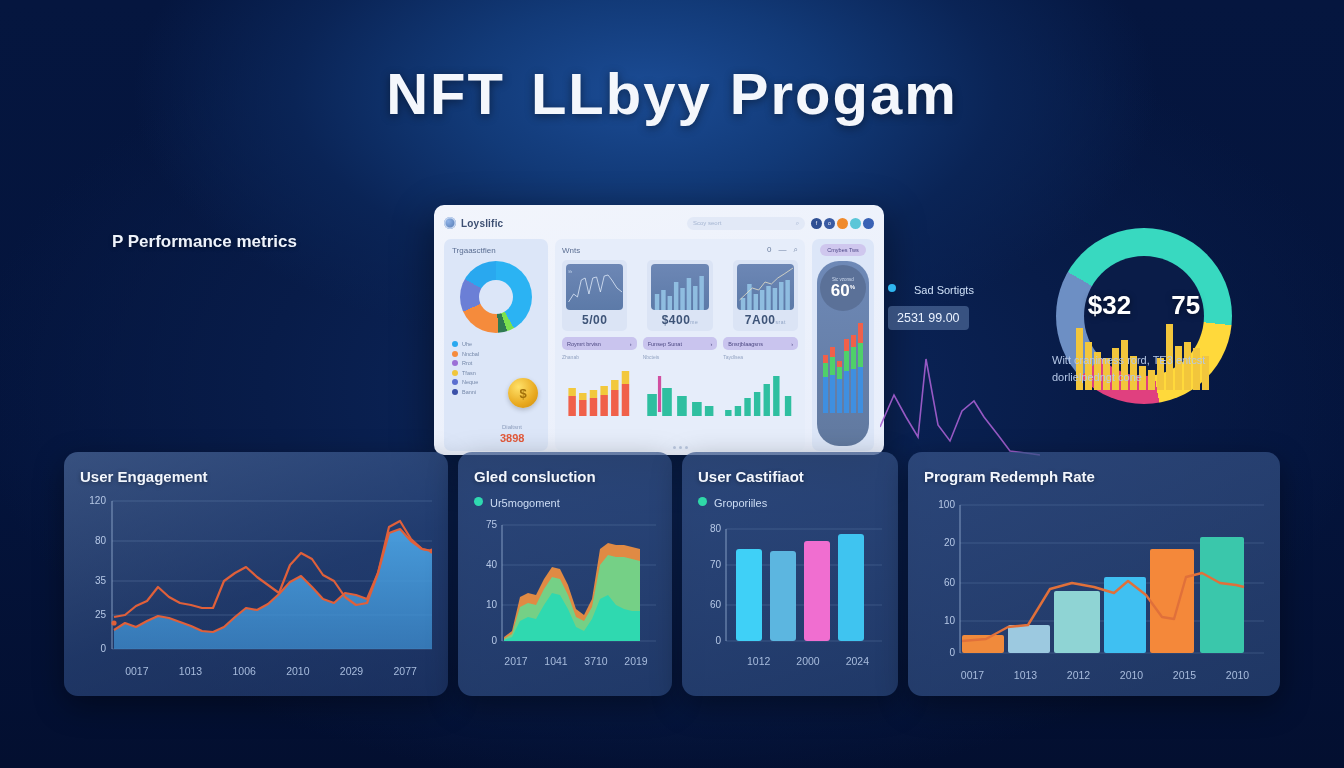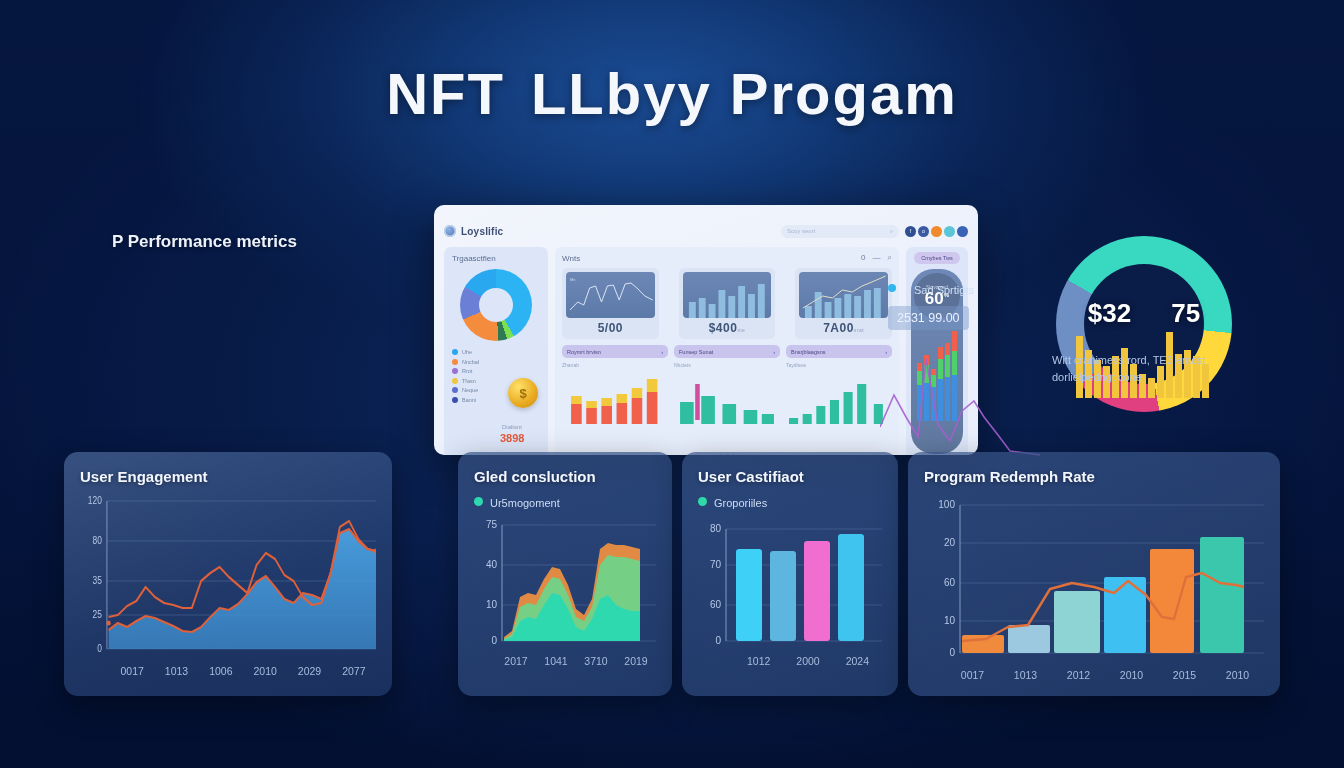--- a/index.html
+++ b/index.html
@@ -30,25 +30,25 @@
   #left-copy h2 {
     font-size: 17px; font-weight: bold; color: #eef3fb; margin-bottom: 28px;
     text-shadow: 0 1px 4px rgba(0,0,0,.4);
   }
   #left-copy p {
     font-size: 12.5px; line-height: 1.72; color: #b9c8e4;
     filter: blur(.22px);
   }
   
   #dash {
-    position: absolute; left: 434px; top: 205px; width: 544px; height: 250px;
+    position: absolute; left: 434px; top: 205px; width: 450px; height: 250px;
     background: linear-gradient(160deg, #f2f5fc 0%, #e8eefb 100%);
     border-radius: 10px;
     box-shadow: 0 12px 42px rgba(0,0,0,.45);
-    padding: 16px 10px;
+    padding: 8px 10px;
     overflow: hidden;
   }
   #dash-head { display: flex; align-items: center; height: 20px; }
   .logo-wrap { display: flex; align-items: center; gap: 5px; }
   .logo-mark {
     width: 12px; height: 12px; border-radius: 50%;
     background: radial-gradient(circle at 35% 35%, #8fb3e8, #4a6fa8);
     box-shadow: inset 0 0 0 1.5px #c5d6f0;
   }
   .logo-text { font-size: 10px; font-weight: bold; color: #3d4f72; letter-spacing: .2px; }
@@ -112,21 +112,21 @@
   .gauge-circle .gv sub { font-size: 6px; vertical-align: super; }
   .gauge-bars { margin-top: 6px; width: 44px; height: 96px; }
   
   #sad-group { position: absolute; left: 888px; top: 284px; }
   #sad-label { display: flex; gap: 18px; font-size: 11px; color: #cfe0f7; }
   #sad-label .d { width: 8px; height: 8px; border-radius: 50%; background: #2fb6f0; }
   #sad-chip { margin-top: 10px; background: rgba(122,152,200,.42); border-radius: 4px;
     padding: 5px 9px; font-size: 12.5px; color: #eaf2ff; display: inline-block; }
   #spark { position: absolute; left: 880px; top: 355px; width: 160px; height: 105px; }
   
-  #donut-wrap { position: absolute; left: 1056px; top: 236px; width: 176px; height: 176px; }
+  #donut-wrap { position: absolute; left: 1056px; top: 228px; width: 176px; height: 176px; }
   #donut {
     width: 176px; height: 176px; border-radius: 50%;
     background: conic-gradient(#38d9c0 0deg 96deg, #ffd93b 96deg 170deg,
       #e0407f 170deg 226deg, #6d8fc4 226deg 300deg, #38d9c0 300deg 360deg);
     display: flex; align-items: center; justify-content: center;
   }
   #donut::after { content:""; width: 120px; height: 120px; border-radius: 50%; background: #0a1c48; }
   #donut-bars { position: absolute; left: 18px; bottom: 14px; width: 142px; height: 78px; }
   #donut-nums { position: absolute; top: 62px; left: 0; width: 100%; display: flex;
     justify-content: center; gap: 40px; font-size: 26px; font-weight: bold; color: #fff;
@@ -142,21 +142,21 @@
   }
   .panel.dark {
     background: linear-gradient(160deg, rgba(56,84,136,.72) 0%, rgba(42,70,120,.72) 100%);
   }
   .panel h3 { font-size: 15px; font-weight: bold; color: #f2f6fd; text-shadow: 0 1px 4px rgba(0,0,0,.4); }
   .panel .leg { display: flex; gap: 7px; margin-top: 12px; font-size: 11px; color: #cdddf4; }
   .panel .leg .d { width: 9px; height: 9px; border-radius: 50%; }
   .panel svg.plot { display: block; width: 100%; }
   .xaxis { display: flex; font-size: 10.5px; color: #a8bcdd; margin-top: 2px; }
   .xaxis span { flex: 1; text-align: center; }
-  #p1 { left: 64px; width: 328px; }
+  #p1 { left: 64px; width: 384px; }
   #p2 { left: 458px; width: 214px; }
   #p3 { left: 682px; width: 216px; }
   #p4 { left: 908px; width: 372px; }
   .ytick { font-size: 10px; fill: #b6c8e6; }
 </style>
 </head>
 <body>
 
 <div id="bg-glow"></div>
 

